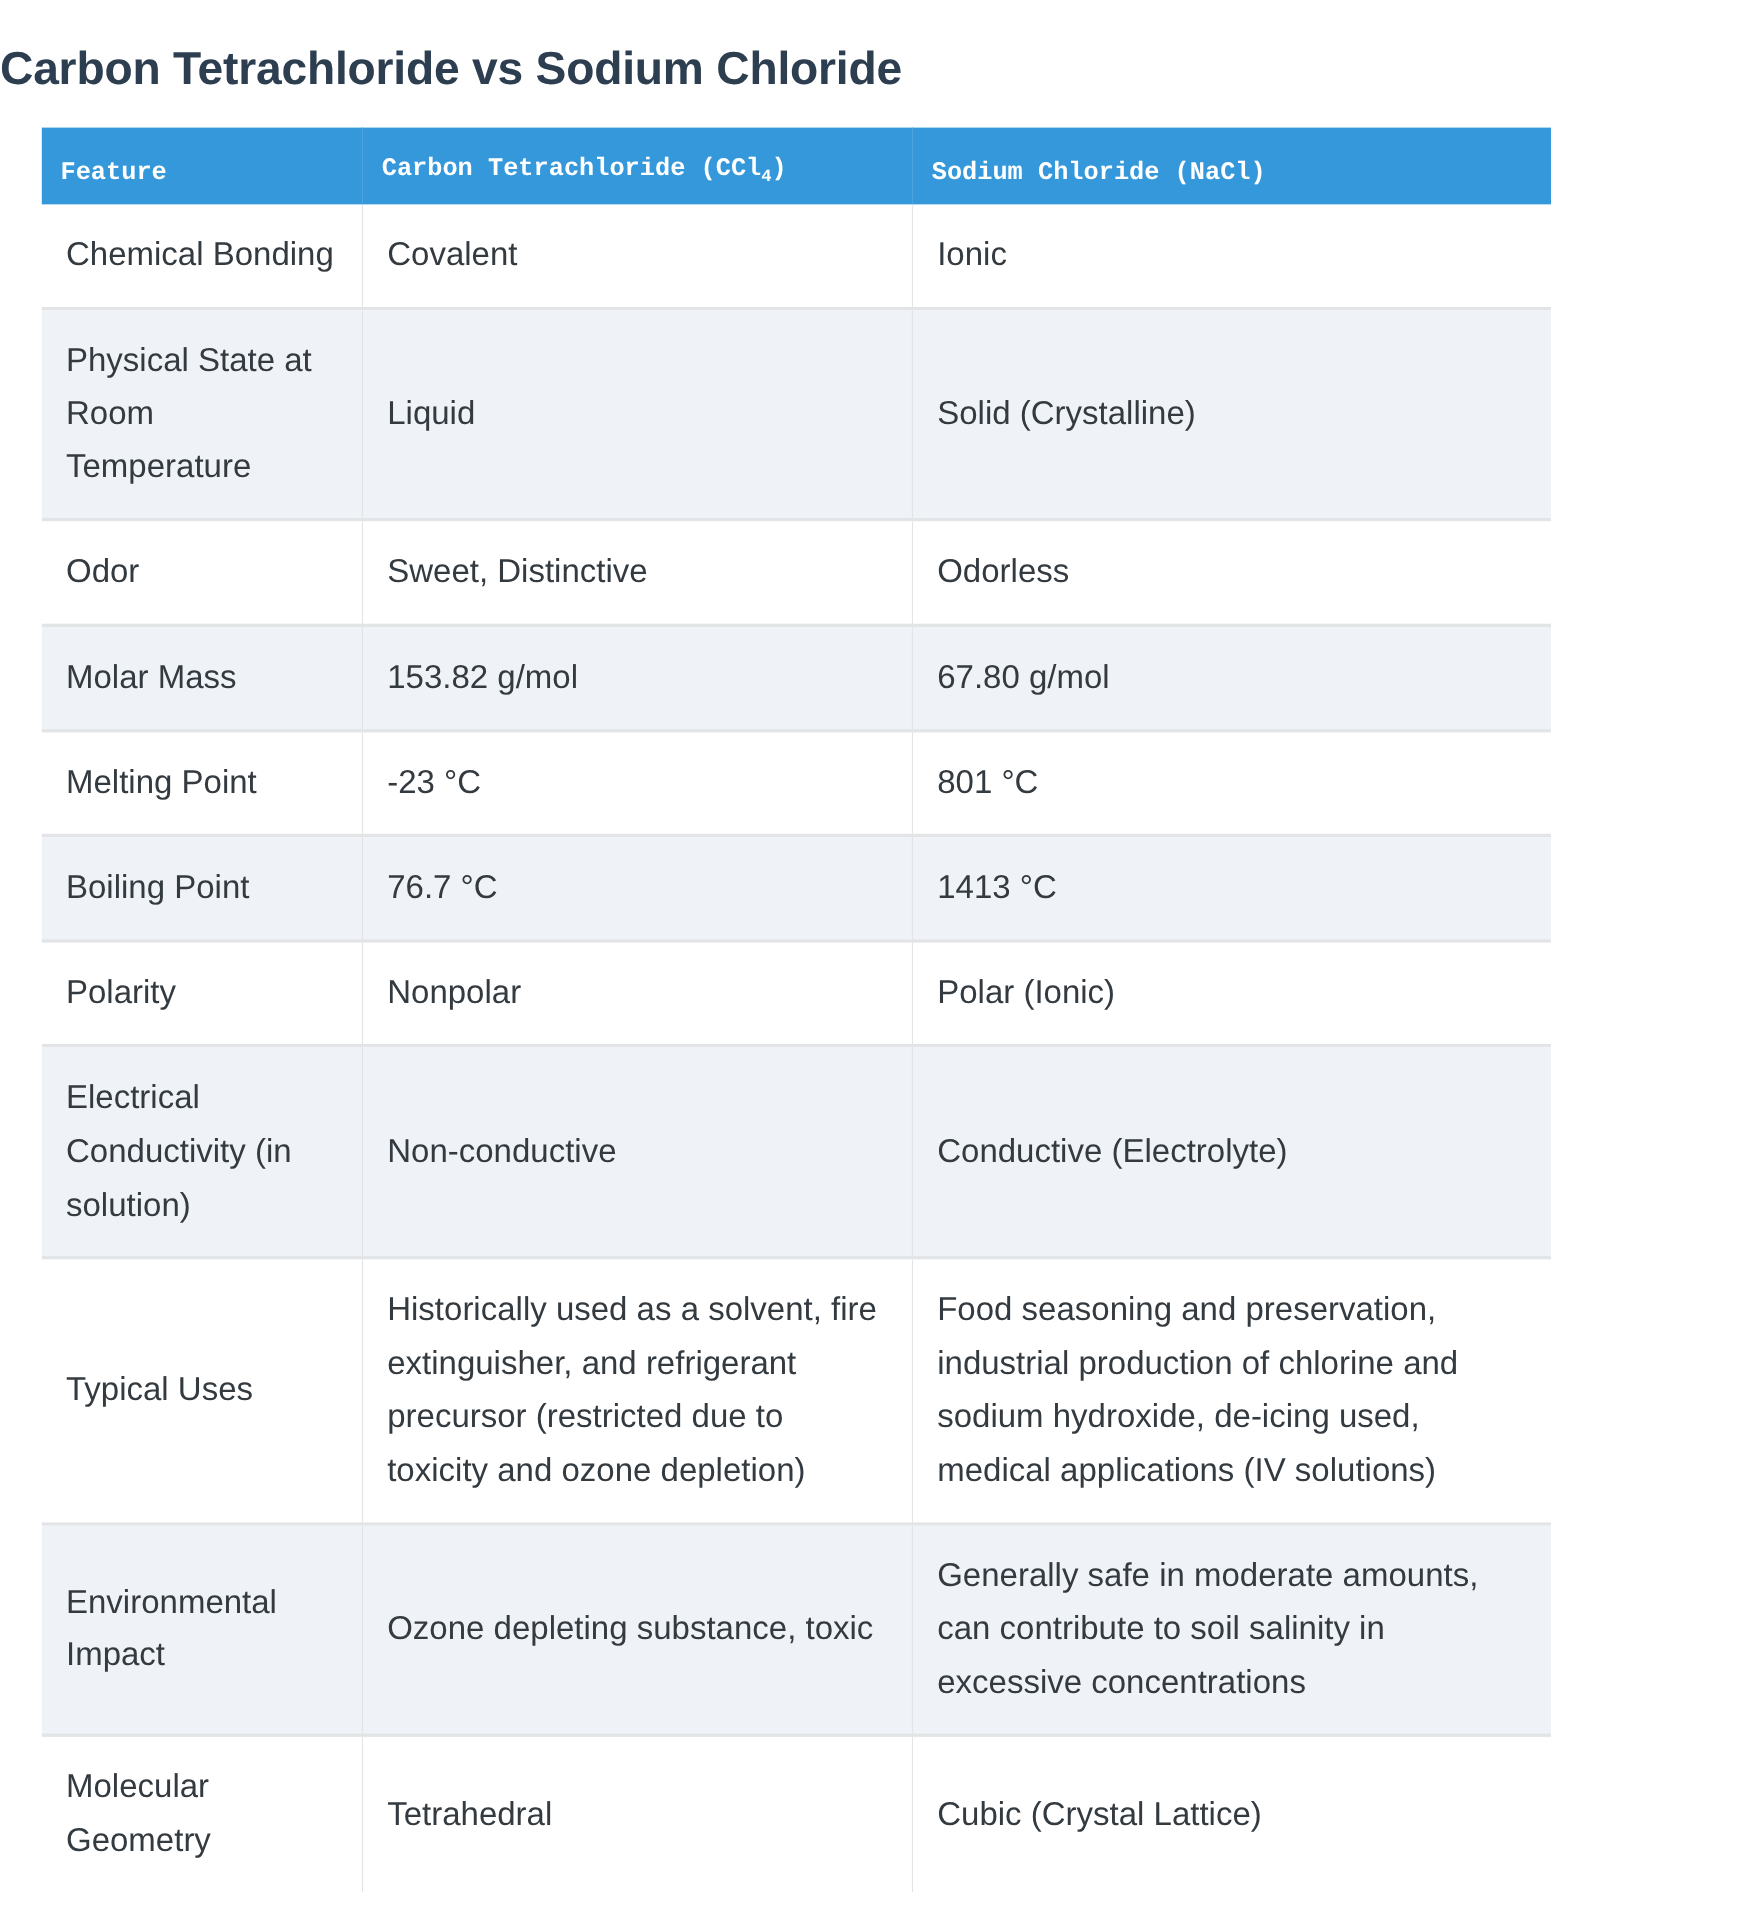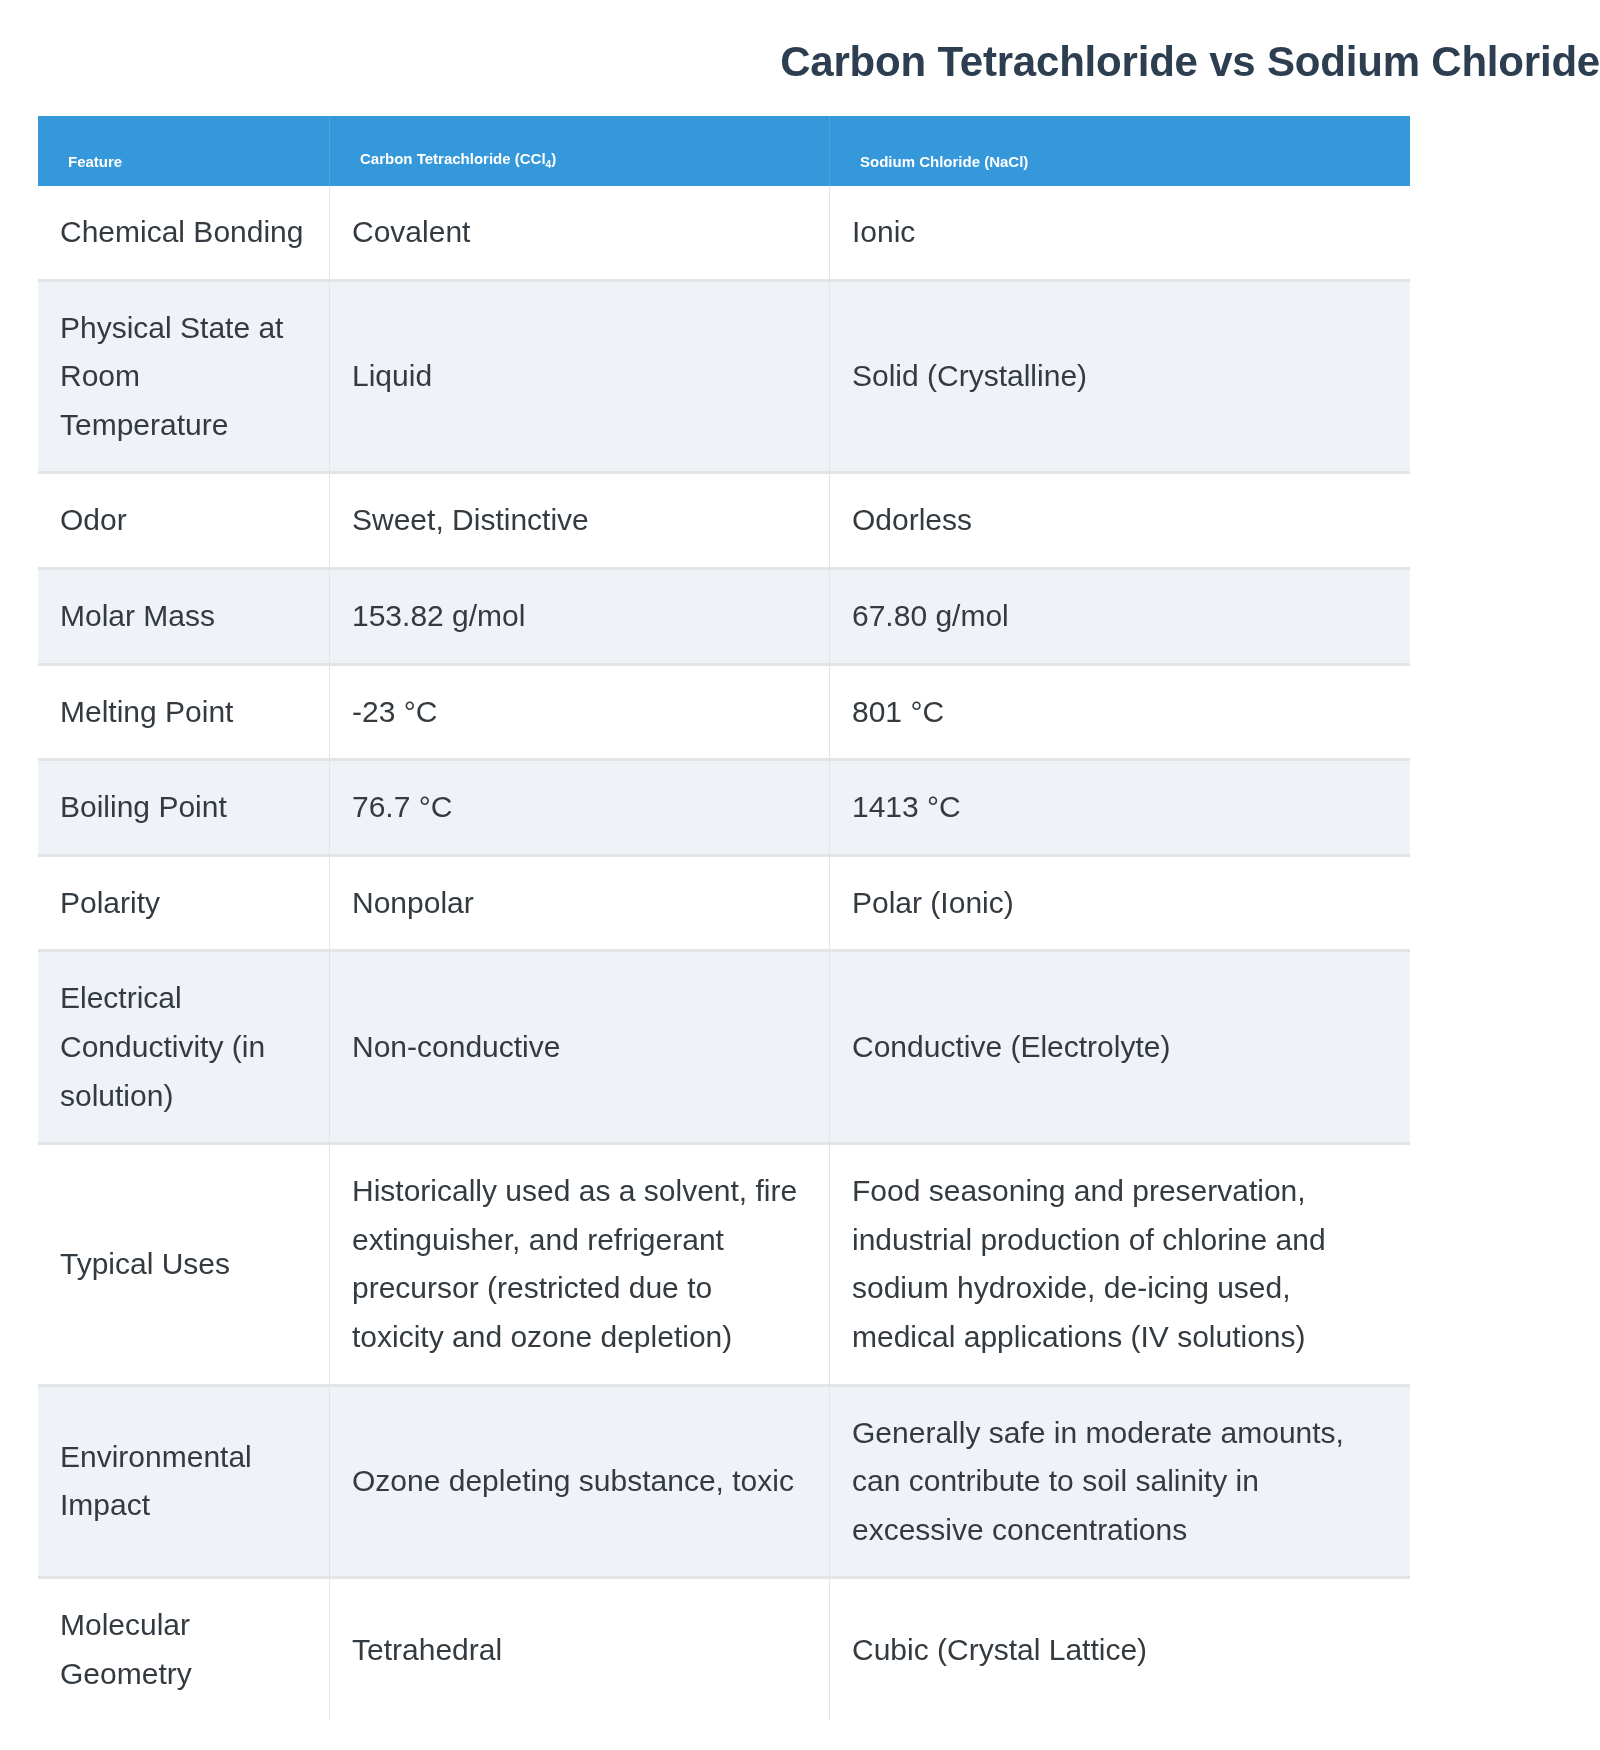--- a/index.html
+++ b/index.html
@@ -13,21 +13,21 @@
     font-family: "Liberation Sans", sans-serif;
     color: #2c3e50;
     overflow: hidden;
   }
   .page {
     width: 1600px;
     box-sizing: border-box;
     padding: 0;
   }
   .page-title {
-    text-align: right;
+    text-align: left;
     font-size: 42px;
     font-weight: bold;
     color: #2c3e50;
     margin: 0;
     padding: 38px 0 30px 0;
     letter-spacing: -0.2px;
   }
   .table-wrap {
     margin: 0 38px 0 38px;
     width: 1372px;
@@ -38,28 +38,29 @@
     width: 1372px;
     table-layout: fixed;
   }
   table.cmp col.c0 { width: 292px; }
   table.cmp col.c1 { width: 500px; }
   table.cmp col.c2 { width: 580px; }
 
   thead th {
     background: #3498db;
     color: #ffffff;
-    font-size: 15px;
+    font-size: 23px;
     font-weight: bold;
     text-align: left;
     vertical-align: bottom;
-    padding: 18px 22px 16px 30px;
+    padding: 18px 22px 16px 17px;
     height: 70px;
     box-sizing: border-box;
     border-right: 1px solid #4ba3e0;
+    font-family: Liberation Mono, monospace;
   }
   thead th:last-child { border-right: none; }
 
   tbody td {
     font-size: 30px;
     color: #333a40;
     line-height: 1.62;
     padding: 22px 22px;
     vertical-align: middle;
     border-bottom: 3px solid #e2e4e6;

